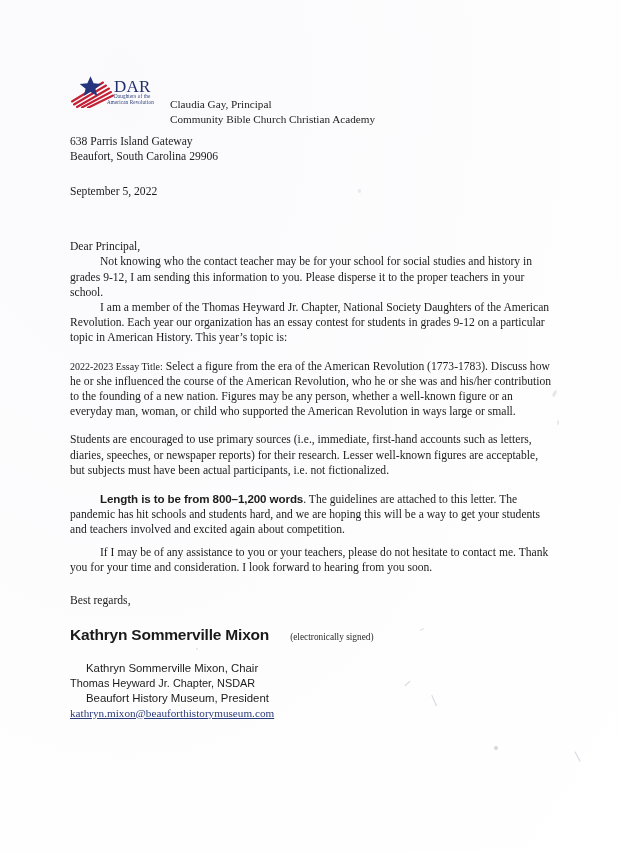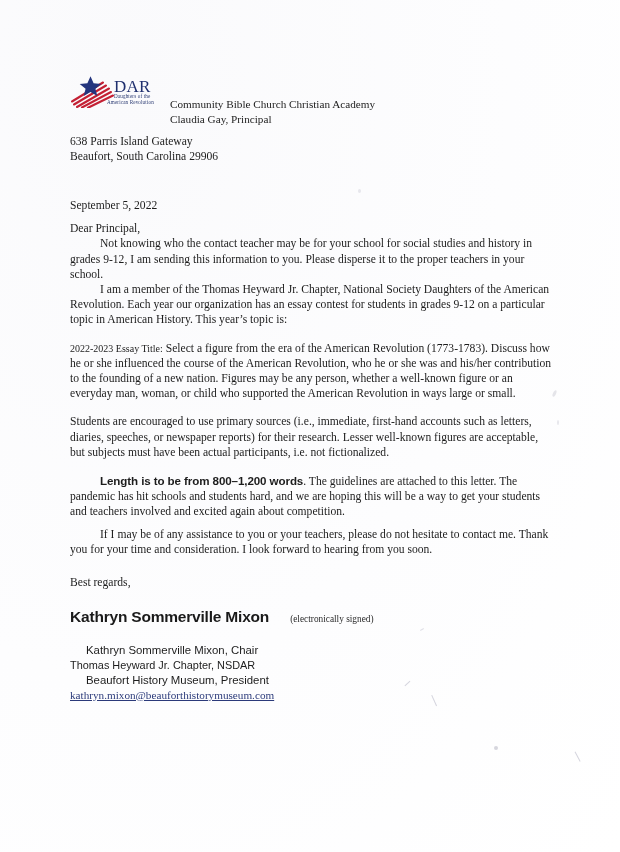--- a/index.html
+++ b/index.html
@@ -56,27 +56,27 @@
   }
   .recipient div { white-space: nowrap; }
 
   .sender-address {
     margin-top: 0px;
     font-size: 11.6px;
     line-height: 15.2px;
   }
 
   .date-line {
-    margin-top: 34px;
+    margin-top: 20px;
     font-size: 11.6px;
     line-height: 15px;
   }
 
   .salutation {
-    margin-top: 8px;
+    margin-top: 40px;
     font-size: 11.6px;
     line-height: 15px;
   }
 
   p.body-para {
     margin: 0;
     font-size: 11.6px;
     line-height: 15.2px;
     text-align: left;
   }
@@ -174,22 +174,22 @@
           <path d="M20.5 2.2 L23.6 9.3 L31.3 9.9 L25.4 14.7 L27.3 22.0 L20.5 18.0 L13.7 22.0 L15.6 14.7 L9.7 9.9 L17.4 9.3 Z" fill="#24357e"></path>
 
           <text x="44" y="17.5" font-family="'Liberation Serif','DejaVu Serif',serif" font-size="17" fill="#1f2f6e" letter-spacing="0.2">DAR</text>
 
           <text x="44" y="24.2" font-family="'Liberation Serif','DejaVu Serif',serif" font-size="5.1" fill="#2a3a72" letter-spacing="0.15">Daughters of the</text>
           <text x="37" y="30.2" font-family="'Liberation Serif','DejaVu Serif',serif" font-size="5.1" fill="#2a3a72" letter-spacing="0.15">American Revolution</text>
         </svg>
       </div>
 
       <div class="recipient">
+        <div>Claudia Gay, Principal</div>
         <div>Community Bible Church Christian Academy</div>
-        <div>Claudia Gay, Principal</div>
       </div>
     </div>
 
     <div class="sender-address">
       <div>638 Parris Island Gateway</div>
       <div>Beaufort, South Carolina 29906</div>
     </div>
 
     <div class="date-line">September 5, 2022</div>
 

